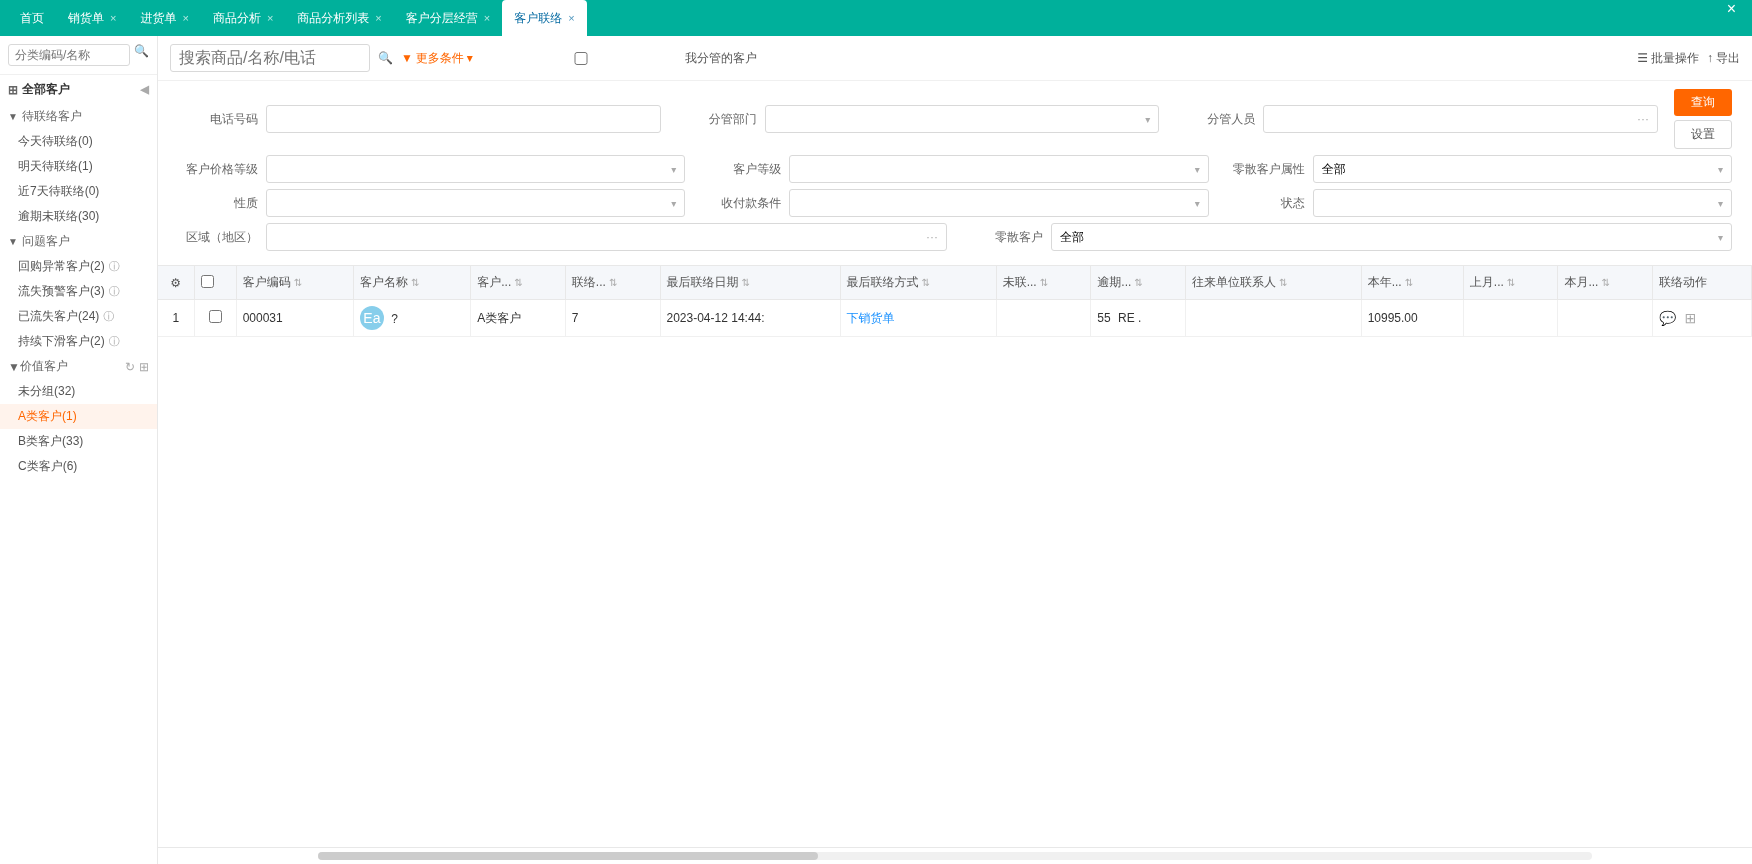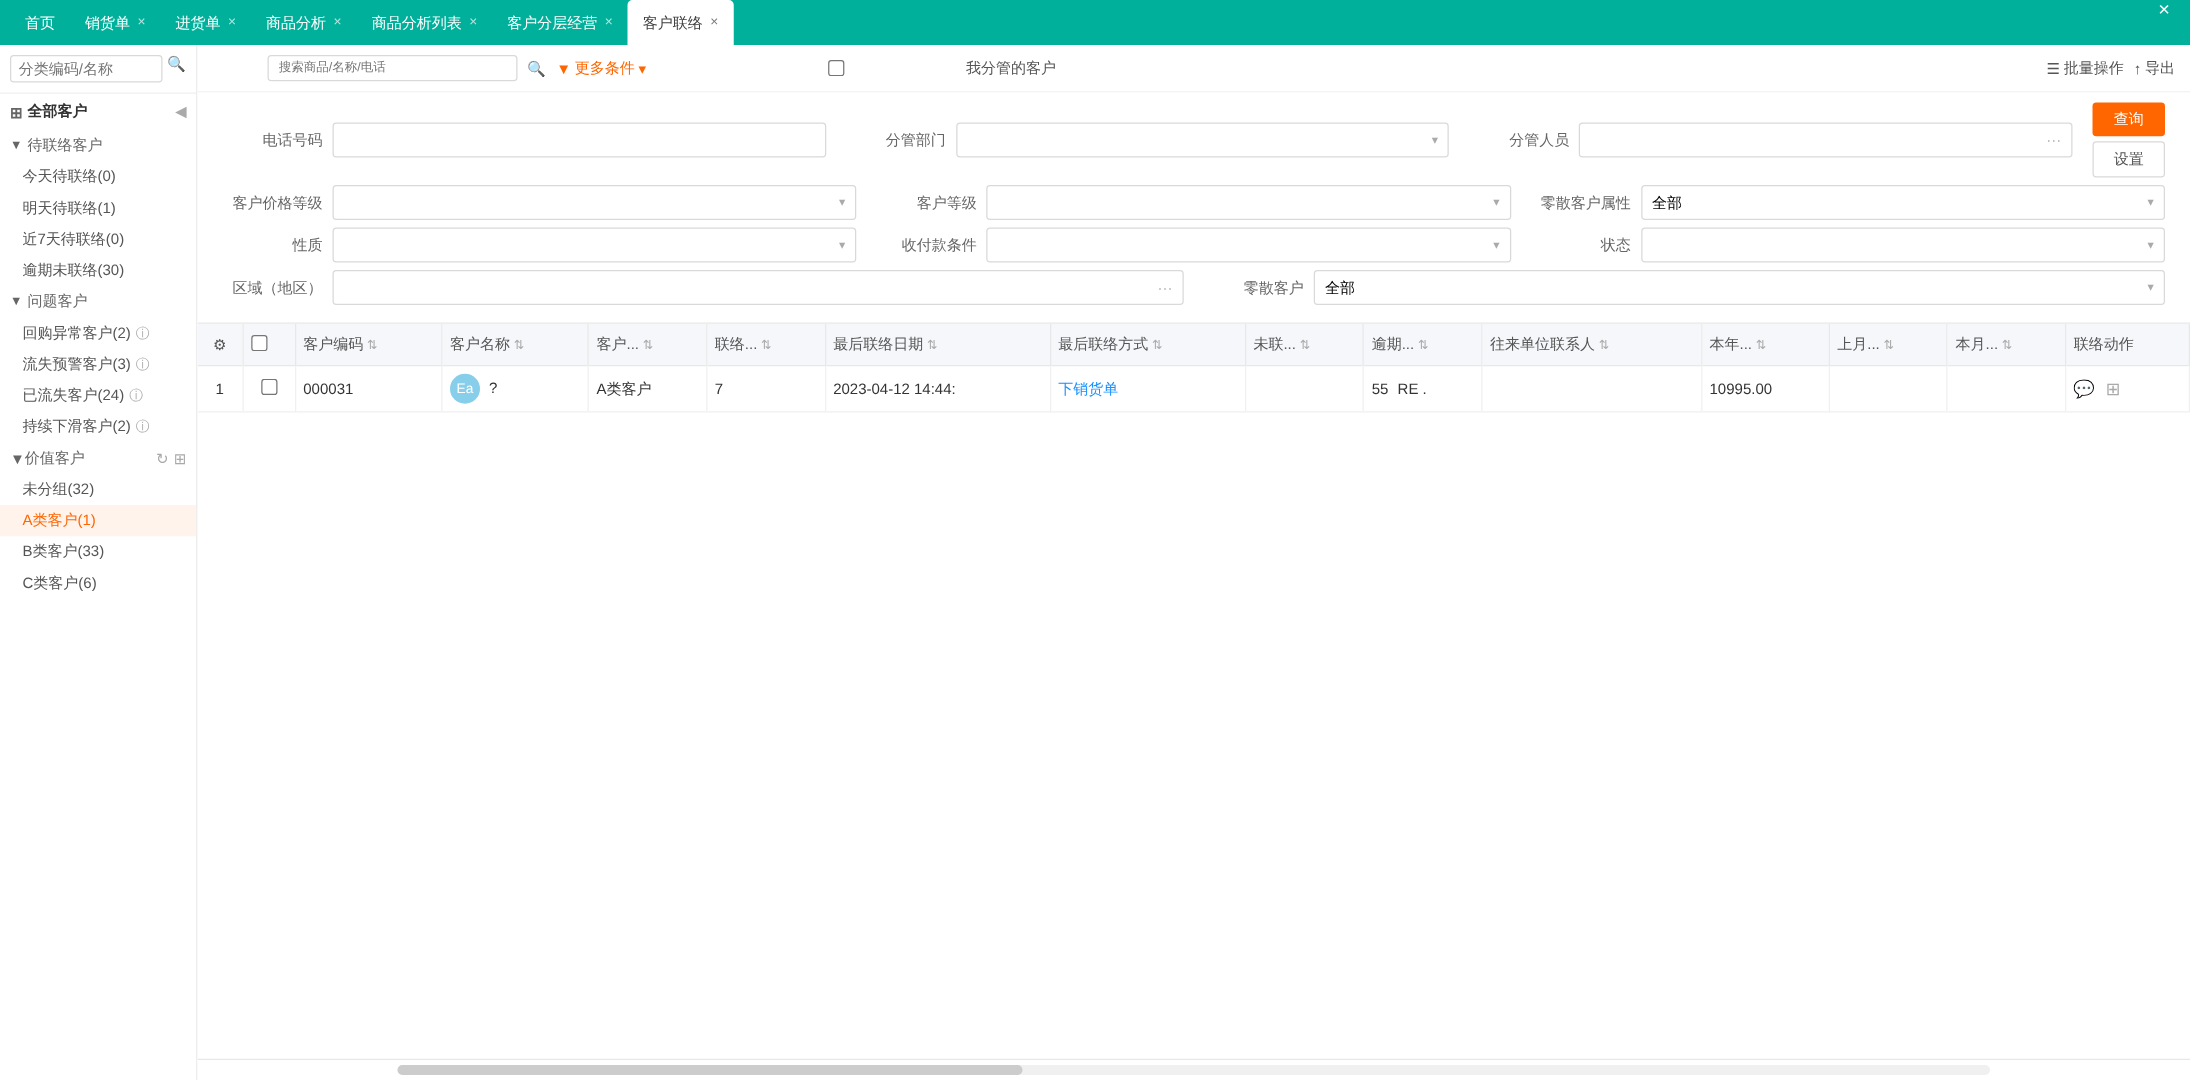--- a/index.html
+++ b/index.html
@@ -19,21 +19,21 @@
       height: 36px;
       display: flex;
       align-items: center;
       cursor: pointer;
       color: white;
       font-size: 13px;
       white-space: nowrap;
     }
     .top-nav .nav-item.active {
       background: #fff;
-      color: #404040;
+      color: #0369a1;
       border-radius: 4px 4px 0 0;
     }
     .top-nav .nav-item .close-btn {
       margin-left: 6px;
       font-size: 11px;
       opacity: 0.7;
     }
     .top-nav .spacer { flex: 1; }
     .top-nav .close-window {
       color: white;
@@ -148,23 +148,22 @@
       display: flex;
       align-items: center;
       gap: 8px;
       background: #fff;
     }
     .filter-bar input {
       border: 1px solid #d9d9d9;
       border-radius: 3px;
       padding: 4px 8px;
       width: 200px;
-      font-size: 10px;
+      font-size: 16px;
       outline: none;
-      margin-left: 44px;
     }
     .filter-bar .search-btn {
       color: #aaa;
       cursor: pointer;
     }
     .filter-bar .more-filter {
       color: #f60;
       cursor: pointer;
       display: flex;
       align-items: center;
@@ -391,21 +390,21 @@
     
     .name-placeholder {
       display: inline-block;
       width: 24px;
       height: 24px;
       border-radius: 50%;
       background: #87ceeb;
       color: white;
       text-align: center;
       line-height: 24px;
-      font-size: 11px;
+      font-size: 14px;
       margin-right: 4px;
     }
   </style>
 </head>
 <body>
 
 <div class="top-nav">
   <div class="nav-item">
     <span>首页</span>
   </div>

